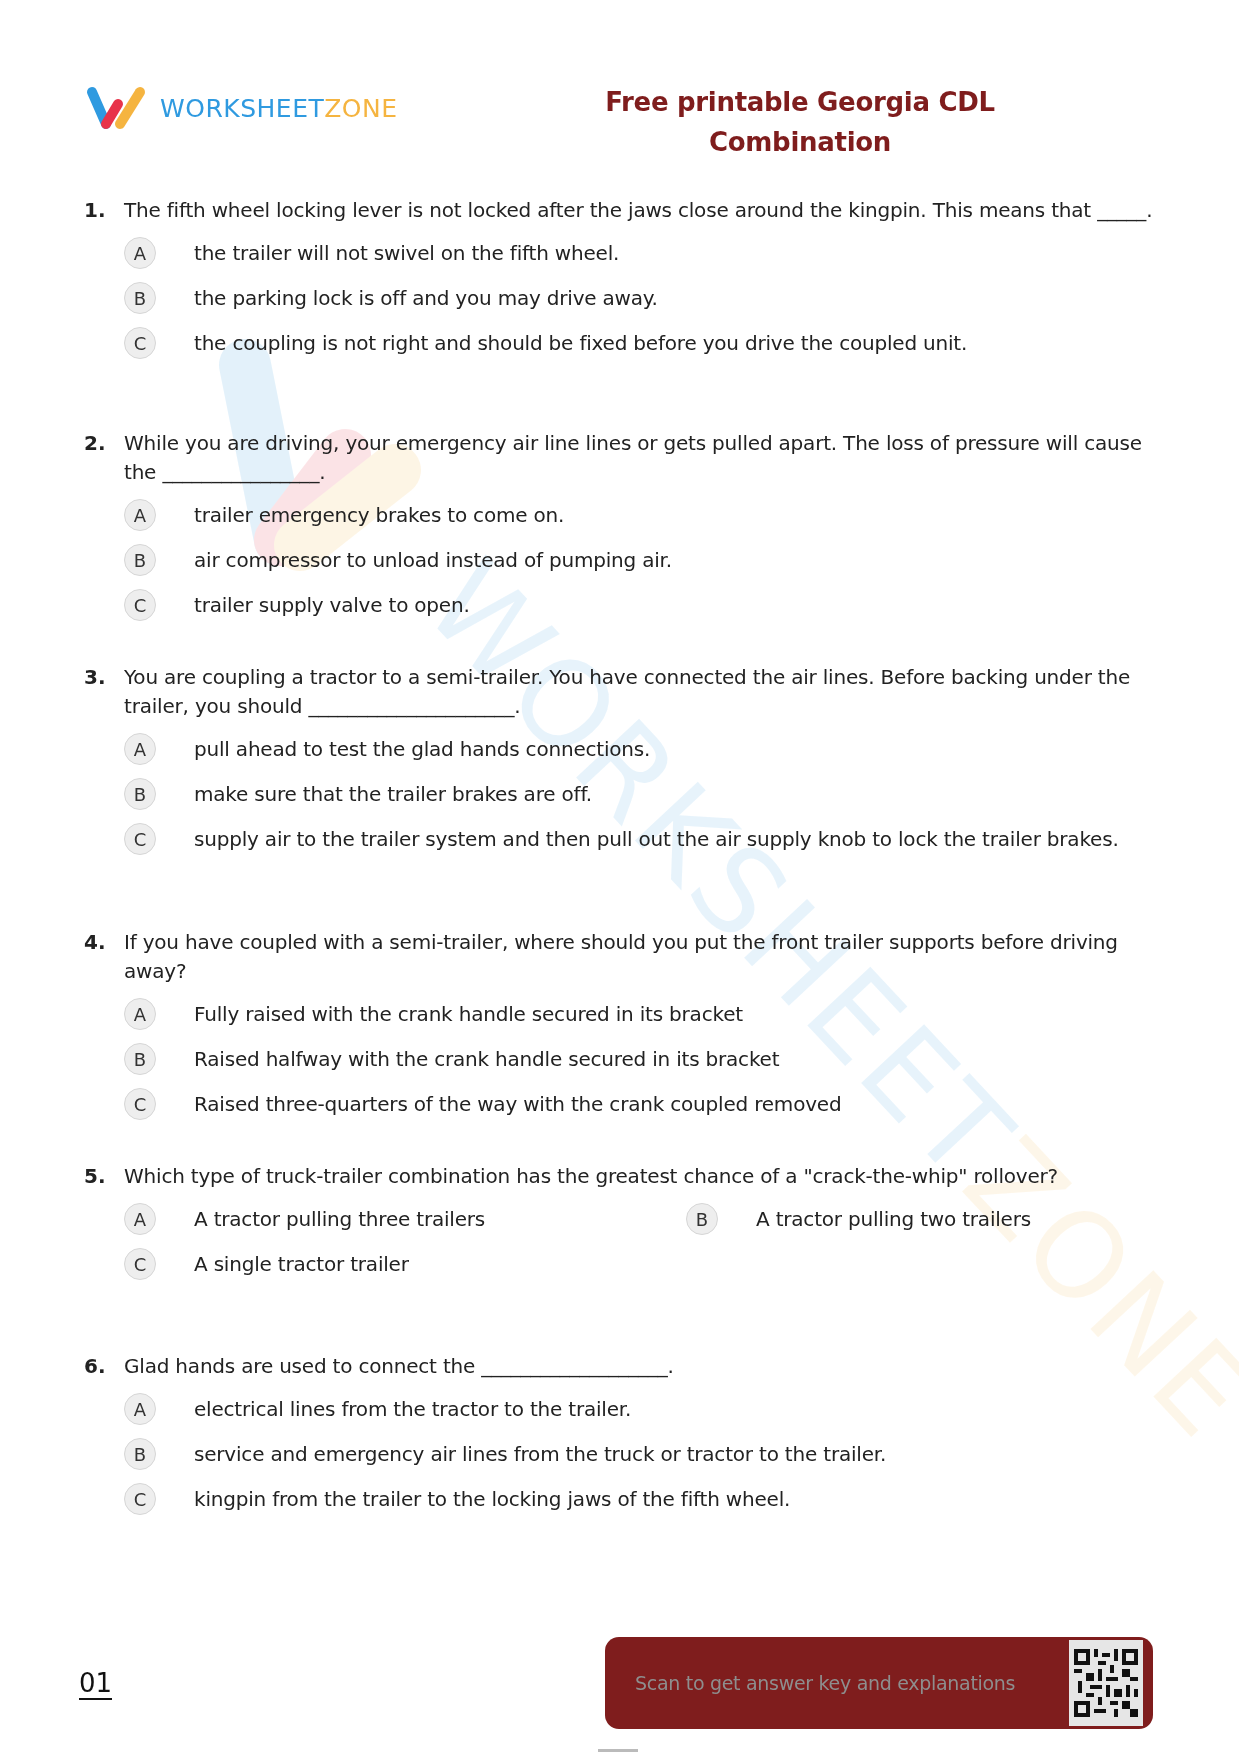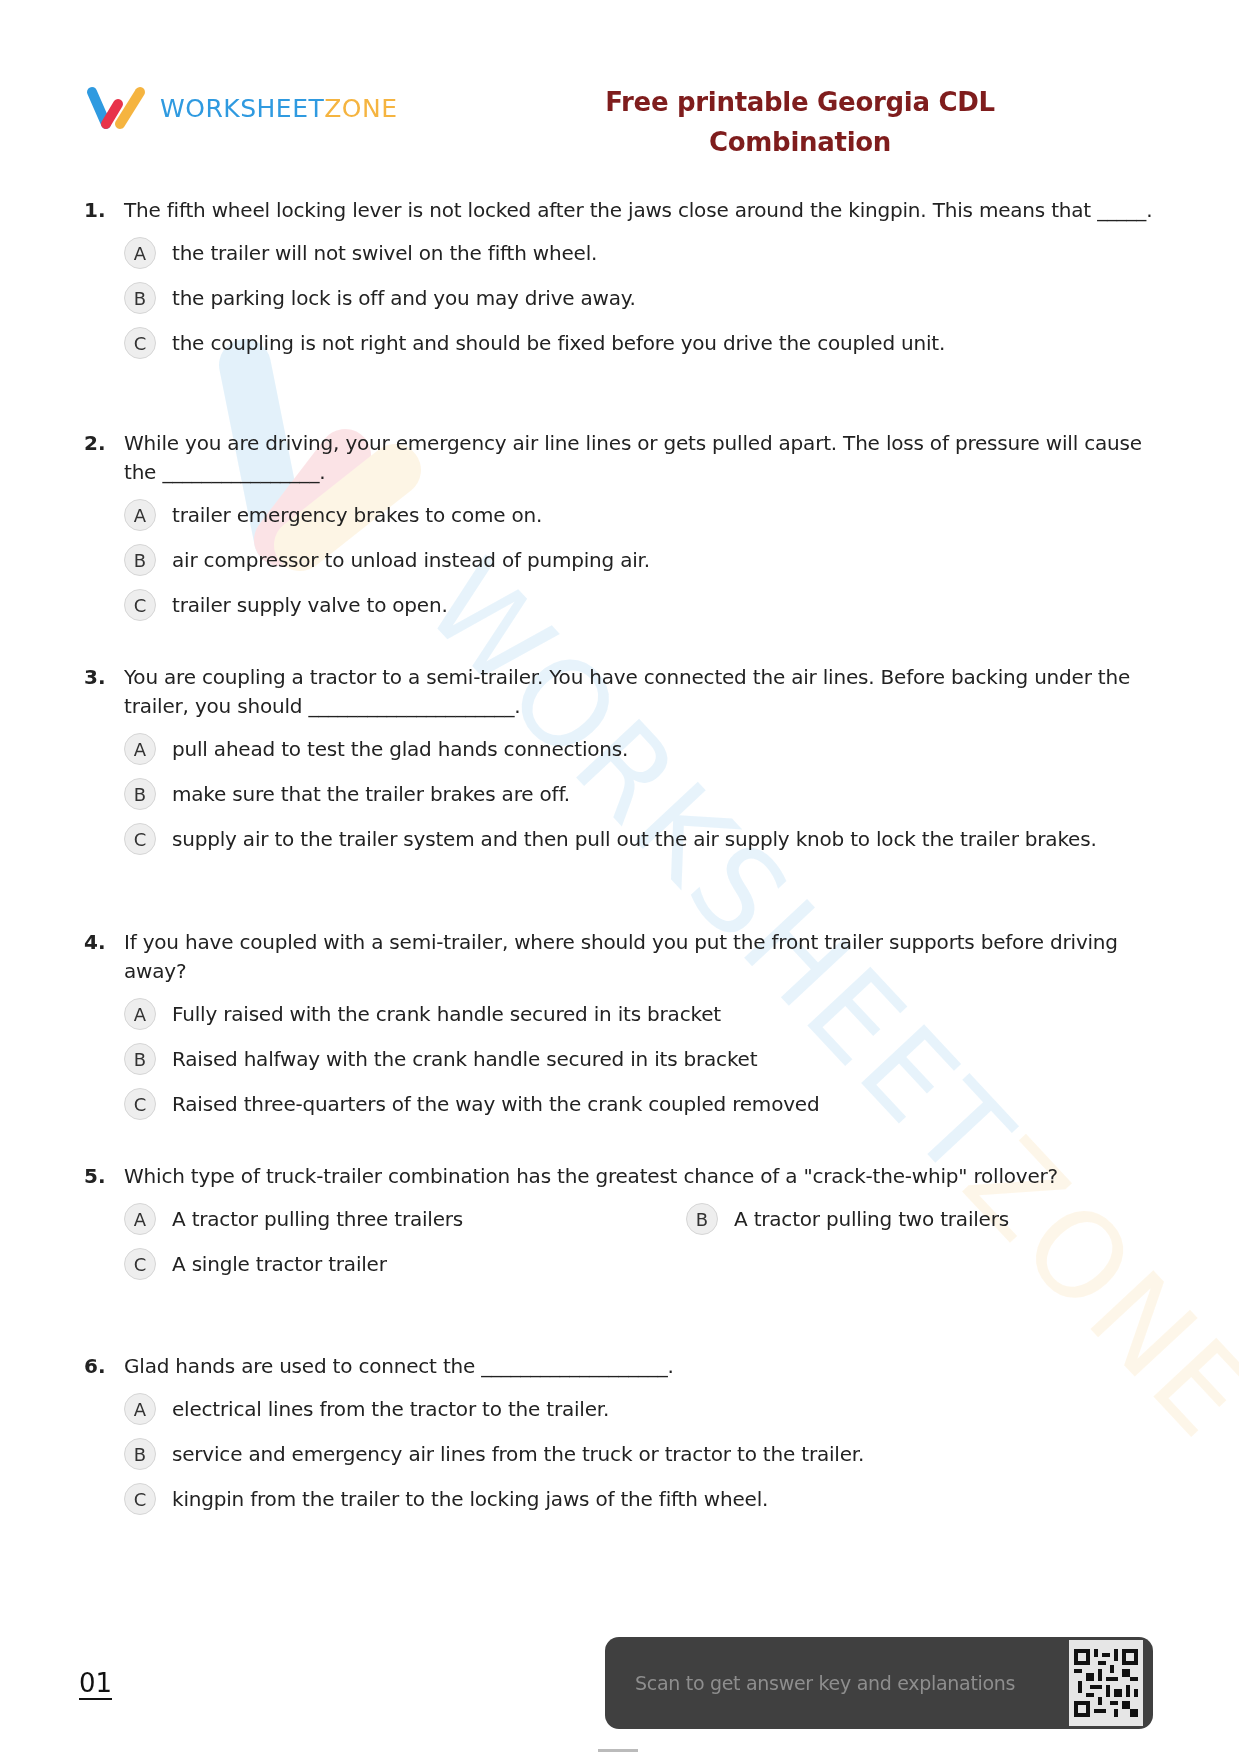--- a/index.html
+++ b/index.html
@@ -19,24 +19,24 @@
 
     .questions { position: absolute; left: 84px; top: 196px; width: 1080px; z-index: 2; }
     .question { position: relative; }
     .q-head { display: flex; font-family: "DejaVu Sans", sans-serif; font-size: 20px; line-height: 29px; color: #222; }
     .q-num { width: 40px; flex: none; font-weight: 700; }
     .q-text { flex: 1; letter-spacing: -0.2px; }
     .options { margin-left: 40px; margin-top: 14px; }
     .options.grid2 { display: grid; grid-template-columns: 562px 1fr; column-gap: 0; }
     .option { display: flex; align-items: flex-start; font-family: "DejaVu Sans", sans-serif; font-size: 20px; line-height: 29px; color: #222; margin-bottom: 15px; }
     .badge { flex: none; width: 32px; height: 32px; border-radius: 50%; background: #eeeeee; border: 1px solid #d6d6d6; display: flex; align-items: center; justify-content: center; font-size: 18px; color: #333; margin-right: 16px; margin-top: -2px; }
-    .opt-text { letter-spacing: -0.2px; }
+    .opt-text { letter-spacing: -0.2px; margin-left: 22px; }
 
     .footer-page { position: absolute; left: 79px; top: 1668px; font-family: "DejaVu Sans", sans-serif; font-weight: 400; font-size: 26px; color: #111; border-bottom: 2px solid #111; line-height: 30px; z-index: 2; }
-    .scan-box { position: absolute; left: 605px; top: 1637px; width: 548px; height: 92px; background: #404040; border-radius: 14px; display: flex; align-items: center; z-index: 2; }
+    .scan-box { position: absolute; left: 605px; top: 1637px; width: 548px; height: 92px; background: #7f1d1d; border-radius: 14px; display: flex; align-items: center; z-index: 2; }
     .scan-text { font-family: "DejaVu Sans", sans-serif; font-size: 19px; color: #8e8e8e; margin-left: 30px; flex: 1; letter-spacing: -0.3px; }
     .qr { width: 74px; height: 86px; margin-right: 10px; background: #e6e6e6; display: flex; align-items: center; justify-content: center; }
     .bottom-mark { position: absolute; left: 598px; top: 1749px; width: 40px; height: 3px; background: #bbbbbb; }
   </style>
 </head>
 <body>
 
 <svg class="watermark" viewBox="0 0 1239 1754">
   <g opacity="0.13">
     <line x1="245" y1="365" x2="280" y2="540" stroke="#2f9ae0" stroke-width="52" stroke-linecap="round"></line>

